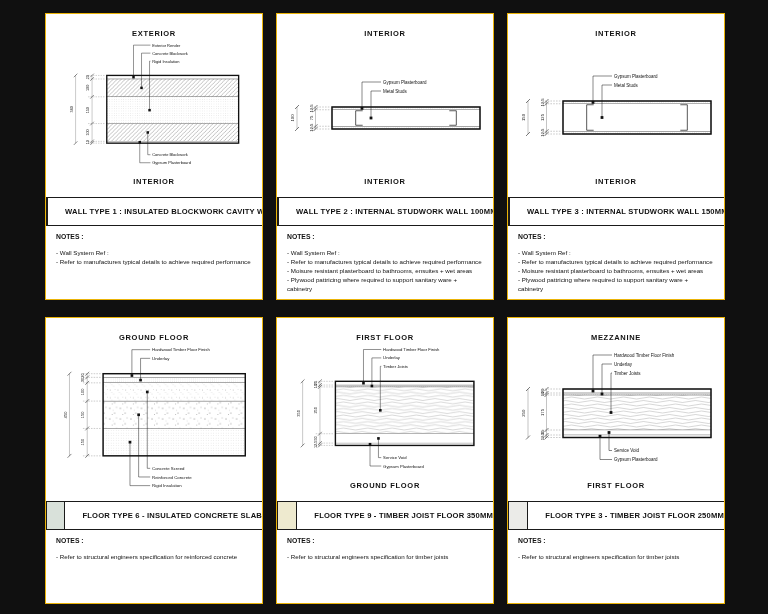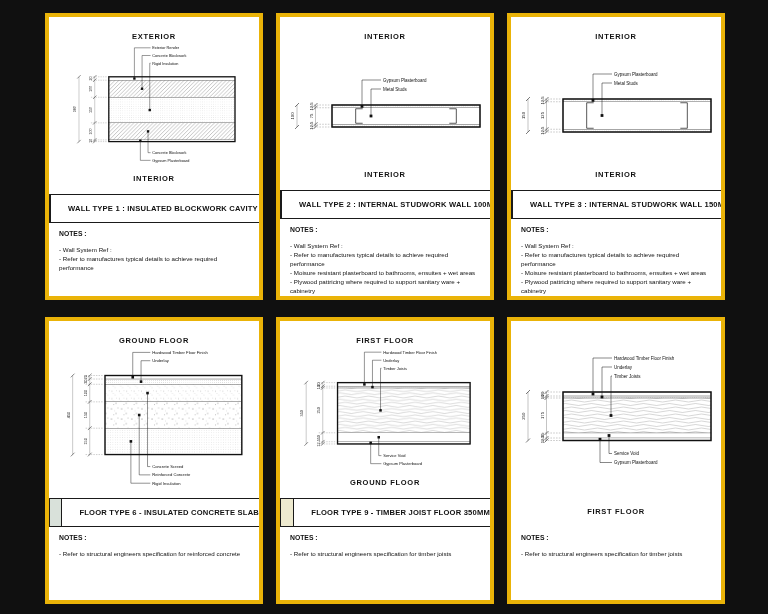--- a/index.html
+++ b/index.html
@@ -1,18 +1,18 @@
 <!DOCTYPE html>
 <html><head>
 <meta charset="utf-8">
 <style>
   html,body{margin:0;padding:0;}
   body{width:768px;height:614px;background:#101010;font-family:"Liberation Sans",sans-serif;overflow:hidden;}
   .sheet{position:absolute;left:45px;top:13px;display:grid;grid-template-columns:repeat(3,218px);grid-template-rows:repeat(2,287px);gap:17px 13px;}
-  .card{background:#ffffff;border:4px solid #eab308;box-sizing:border-box;display:flex;flex-direction:column;overflow:hidden;}
+  .card{background:#ffffff;border:1px solid #eab308;box-sizing:border-box;display:flex;flex-direction:column;overflow:hidden;}
   .top-label{margin-top:15px;text-align:center;font-size:7.5px;font-weight:bold;letter-spacing:.7px;color:#111;}
   .drawing{flex:1;min-height:0;display:flex;align-items:center;justify-content:center;}
   .drawing svg{max-height:100%;max-width:100%;display:block;}
   .bottom-label{text-align:center;font-size:7.5px;font-weight:bold;letter-spacing:.7px;color:#111;margin-bottom:11px;}
   .bottom-label:empty{display:none;margin:0;}
   .titlebar{flex:0 0 27px;border-top:1px solid #1a1a1a;border-bottom:1px solid #1a1a1a;display:flex;align-items:stretch;}
   .swatch{width:35px;border:1px solid #1a1a1a;box-sizing:border-box;margin:-1px 0;}
   .titletext{align-self:center;margin-left:17px;font-size:7.6px;font-weight:bold;color:#111;letter-spacing:.2px;white-space:nowrap;}
   .notes{flex:0 0 66px;padding:7px 10px 0 10px;}
   .notes-head{font-size:6.8px;font-weight:bold;color:#111;margin-bottom:9px;}
@@ -439,20 +439,21 @@
       <div class="titletext">FLOOR TYPE 9 - TIMBER JOIST FLOOR 350MM</div>
     </div>
     <div class="notes">
       <div class="notes-head">NOTES :</div>
       <div class="note">- Refer to structural engineers specification for timber joists</div>
 
     </div>
   </div>
 
   <div class="card">
+    <div class="top-label">MEZZANINE</div>
     <div class="drawing">
         <svg viewBox="0 0 206 128.5" width="206" height="128.5">
           <defs>
             <pattern id="diag5" width="4.5" height="4.5" patternUnits="userSpaceOnUse">
               <line x1="0" y1="4.5" x2="4.5" y2="0" stroke="#666" stroke-width="0.45"></line>
             </pattern>
             <pattern id="insul5" width="2.6" height="2.6" patternUnits="userSpaceOnUse">
               <circle cx="1.3" cy="1.3" r="0.32" fill="#9a9a9a"></circle>
             </pattern>
             <pattern id="screed5" width="8" height="8" patternUnits="userSpaceOnUse">
@@ -515,20 +516,24 @@
           <text x="101" y="27.6" font-size="4.5" fill="#111">Timber Joists</text>
           <polyline points="96,85.5 96,103.5 99,103.5" fill="none" stroke="#111" stroke-width="0.5"></polyline>
           <rect x="94.6" y="84.1" width="2.8" height="2.8" fill="#111"></rect>
           <text x="101" y="105.1" font-size="4.5" fill="#111">Service Void</text>
           <polyline points="87,89.25 87,112.5 99,112.5" fill="none" stroke="#111" stroke-width="0.5"></polyline>
           <rect x="85.6" y="87.85" width="2.8" height="2.8" fill="#111"></rect>
           <text x="101" y="114.1" font-size="4.5" fill="#111">Gypsum Plasterboard</text>
         </svg>
       </div>
     <div class="bottom-label">FIRST FLOOR</div>
+    <div class="titlebar">
+      <div class="swatch" style="background: rgb(235, 235, 232);"></div>
+      <div class="titletext">FLOOR TYPE 3 - TIMBER JOIST FLOOR 250MM</div>
+    </div>
     <div class="notes">
       <div class="notes-head">NOTES :</div>
       <div class="note">- Refer to structural engineers specification for timber joists</div>
 
     </div>
   </div>
 
 </div>
 
 </body></html>

